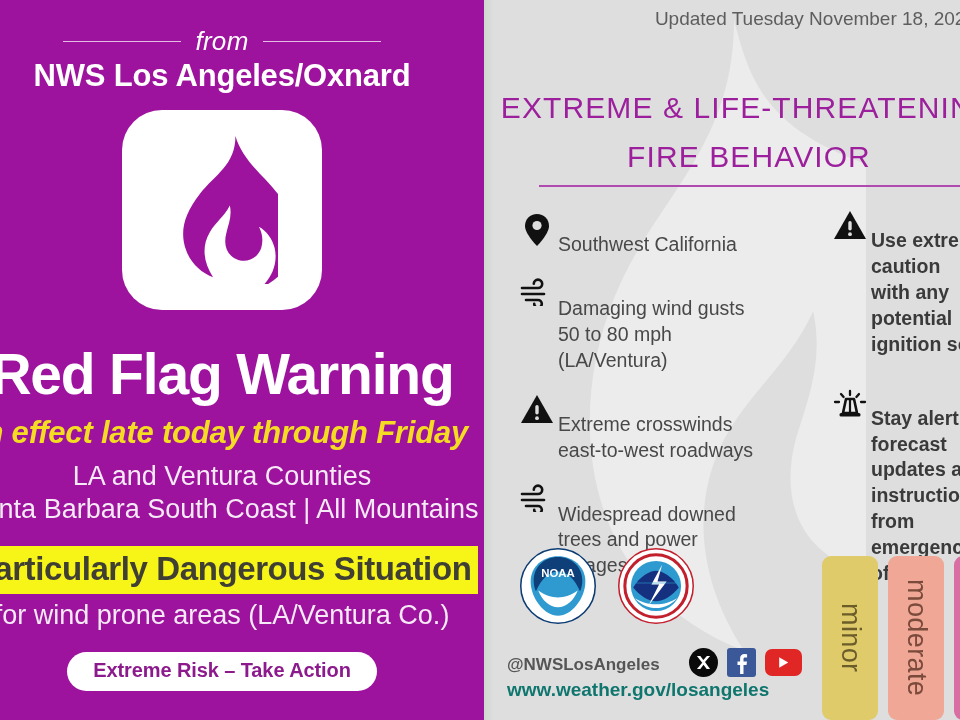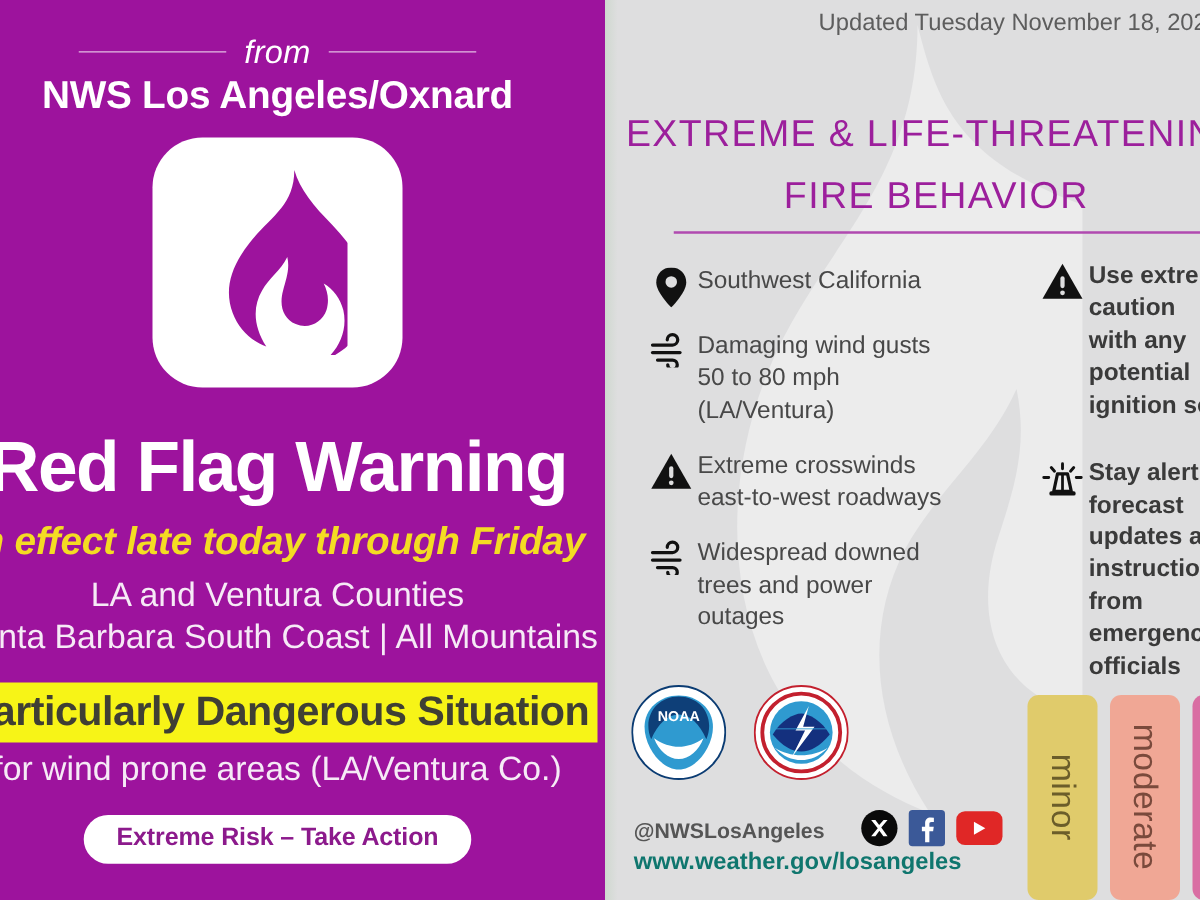--- a/index.html
+++ b/index.html
@@ -121,26 +121,27 @@
 
   .bullet{display:flex;align-items:flex-start;margin-bottom:18px;}
   .bullet .bi{
     flex:0 0 42px;display:flex;align-items:flex-start;justify-content:center;
     padding-top:2px;
   }
   .bullet .bi svg{display:block;}
   .bullet .bt{
     font-size:19.5px;line-height:1.33;color:#484848;font-weight:400;
     white-space:pre-line;
+    margin-top:20px;
   }
   .bullets-right .bullet .bt{font-weight:700;color:#3a3a3a;white-space:pre-line;}
   .bullets-right .bullet{margin-bottom:28px;}
 
   
-  .logos{position:absolute;top:548px;left:21px;display:flex;gap:22px;align-items:flex-end;}
+  .logos{position:absolute;top:548px;left:36px;display:flex;gap:22px;align-items:flex-end;}
   .logo-noaa,.logo-nws{width:76px;height:76px;border-radius:50%;position:relative;}
   .logo-noaa svg,.logo-nws svg{display:block;width:76px;height:76px;}
 
   .handle{
     position:absolute;top:655px;left:23px;
     font-size:17px;font-weight:700;color:#555;white-space:nowrap;
   }
   .website{
     position:absolute;top:679px;left:23px;
     font-size:19px;font-weight:700;color:#0f766e;white-space:nowrap;

